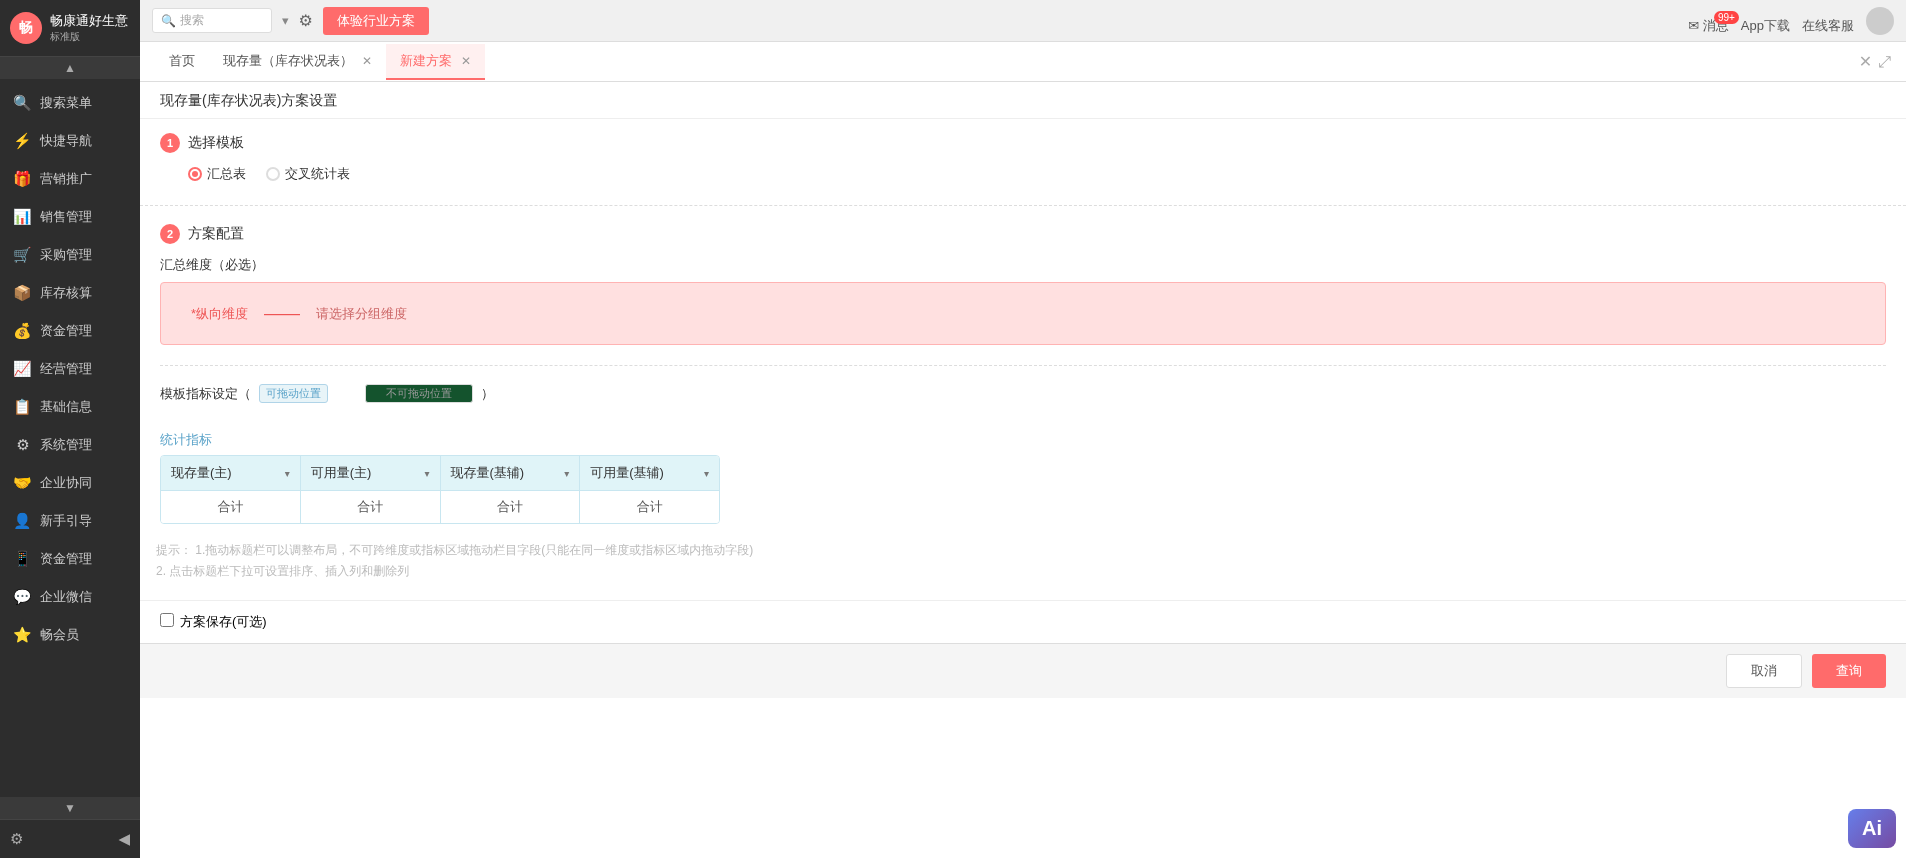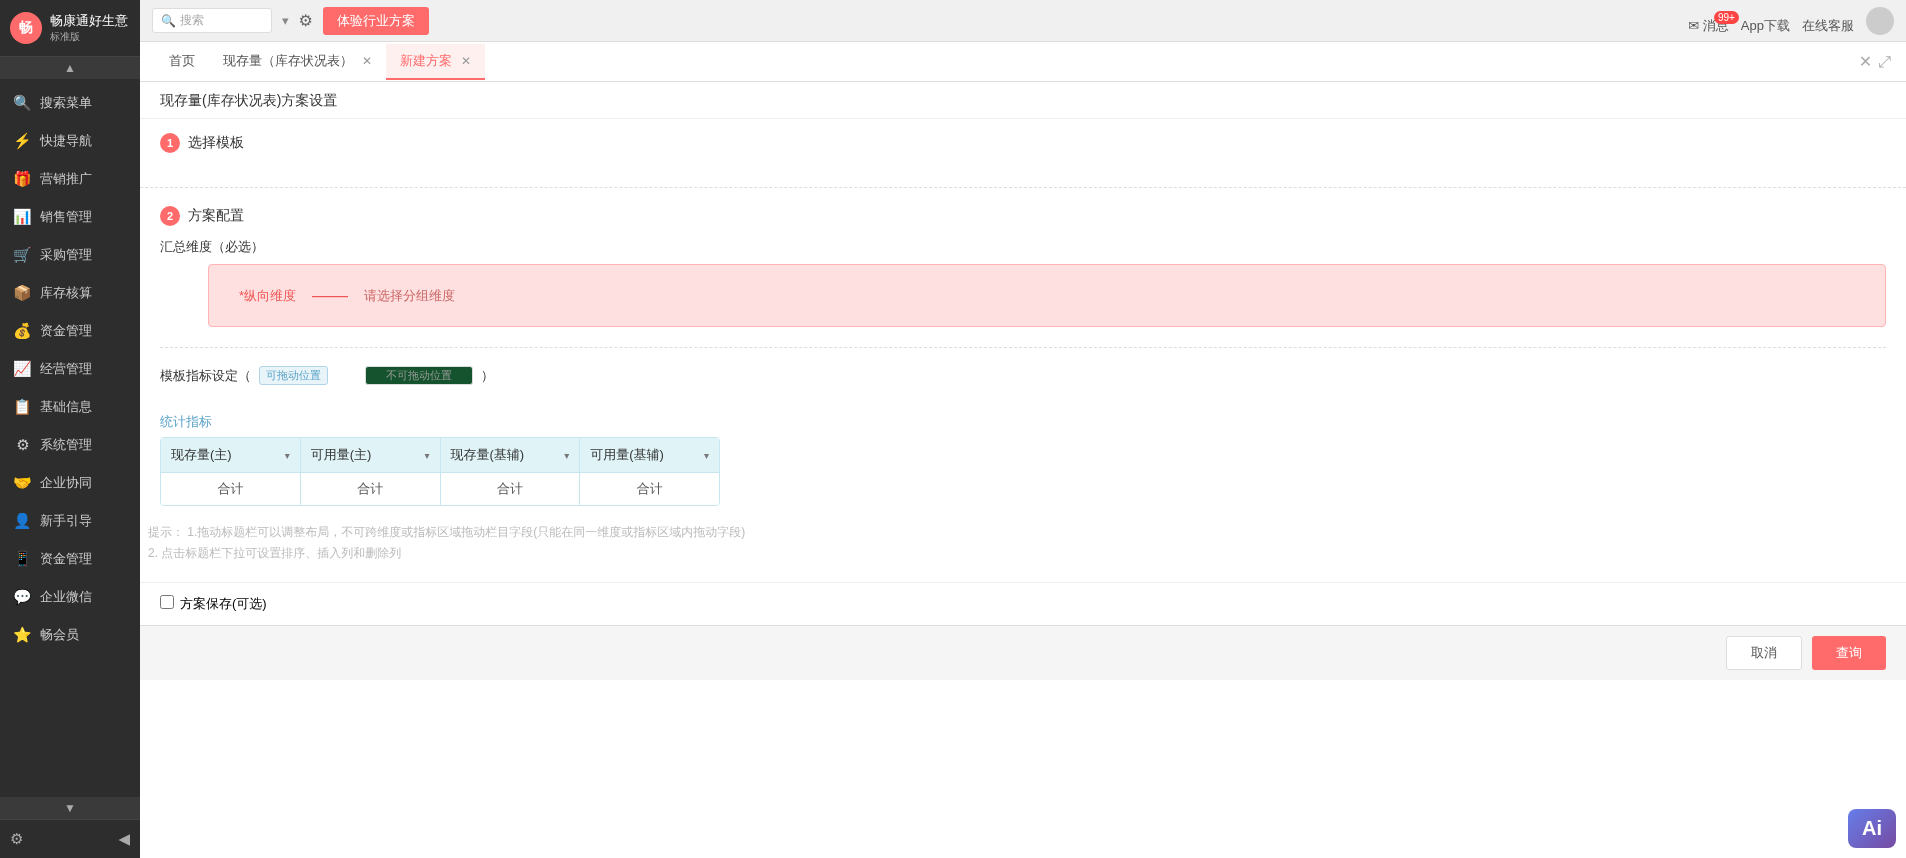--- a/index.html
+++ b/index.html
@@ -224,21 +224,20 @@
     }
 
     .dimension-box {
       background: #ffe0e0;
       border: 1px solid #ffb3b3;
       border-radius: 4px;
       padding: 20px 30px;
       display: flex;
       align-items: center;
       gap: 16px;
-      margin-left: 48px;
     }
     .dimension-label { color: #e55; font-size: 13px; }
     .dimension-arrow { color: #e55; font-size: 18px; }
     .dimension-placeholder { color: #cc6666; font-size: 13px; }
 
     .indicator-setting {
       padding: 10px 20px;
     }
     .indicator-label {
       font-size: 13px;
@@ -305,21 +304,21 @@
       padding: 7px 10px;
       font-size: 13px;
       color: #555;
       border-right: 1px solid #c8e6f0;
       text-align: center;
     }
     .stats-cell:last-child { border-right: none; }
     .chevron-icon { font-size: 10px; color: #777; }
 
     .tips-section {
-      padding: 8px 8px 16px;
+      padding: 8px 16px 16px;
     }
     .tip-item { font-size: 12px; color: #bbb; margin-bottom: 4px; }
 
     .save-row {
       padding: 12px 20px;
       display: flex;
       align-items: flex-start;
       gap: 6px;
       border-top: 1px solid #eee;
     }
@@ -501,20 +500,30 @@
   <div class="content">
 
     <div class="page-title">
       <span>现存量(库存状况表)方案设置</span>
     </div>
 
     <div class="section">
       <div class="step-header">
         <div class="step-number">1</div>
         <span class="step-title">选择模板</span>
+      </div>
+      <div class="template-options">
+        <label class="radio-option">
+          <span class="radio-dot selected"></span>
+          <span>汇总表</span>
+        </label>
+        <label class="radio-option">
+          <span class="radio-dot"></span>
+          <span>交叉统计表</span>
+        </label>
       </div>
     </div>
 
     <hr class="section-divider">
 
     <div class="config-section">
       <div class="step-header">
         <div class="step-number">2</div>
         <span class="step-title">方案配置</span>
       </div>

